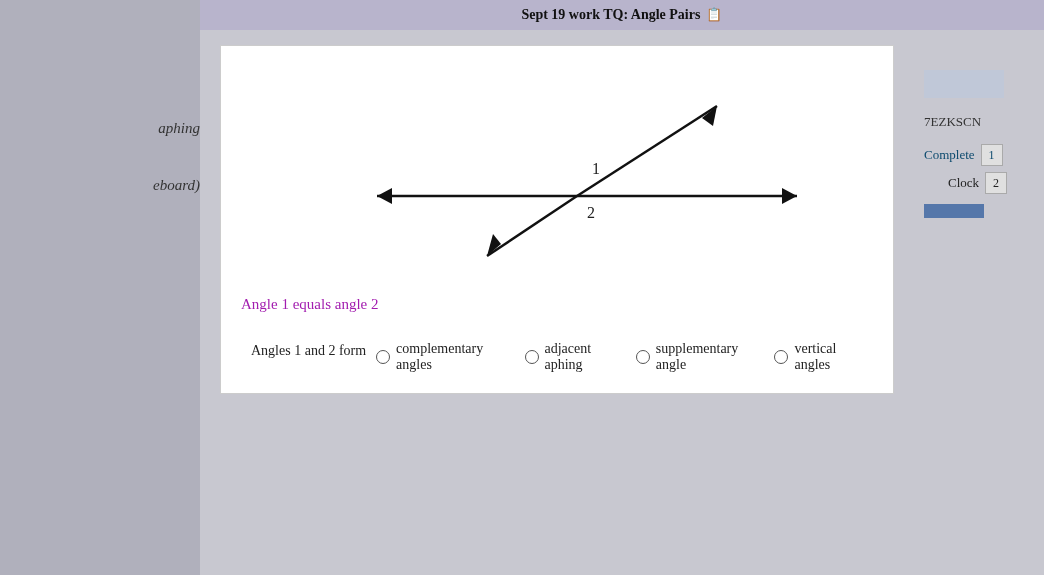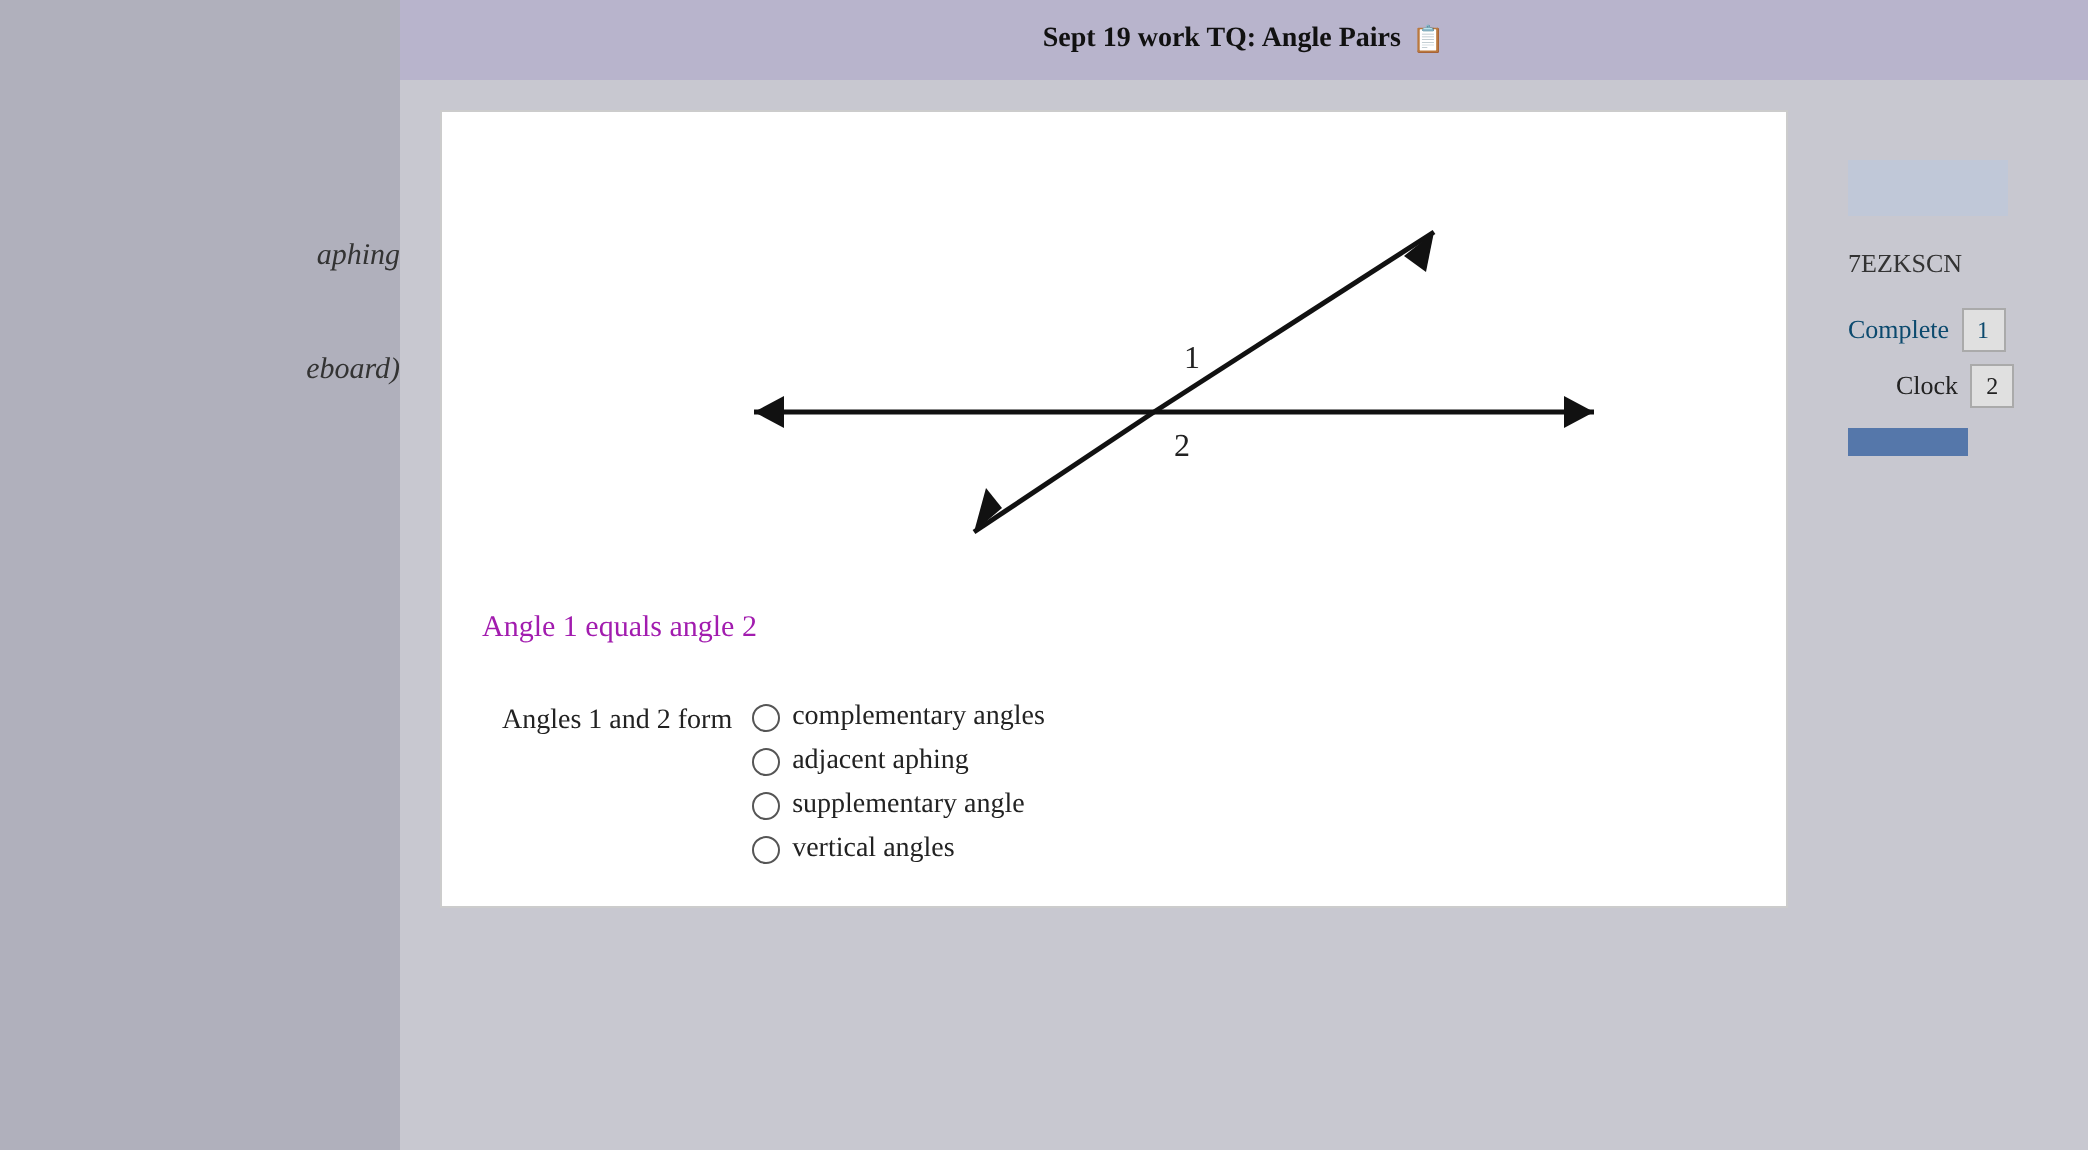--- a/index.html
+++ b/index.html
@@ -33,21 +33,21 @@
     
     .main {
       flex: 1;
       display: flex;
       flex-direction: column;
     }
 
     
     .header {
       background: #b8b4cc;
-      height: 40px;
+      height: 30px;
       display: flex;
       align-items: center;
       justify-content: center;
       font-size: 14px;
       font-weight: bold;
       color: #111;
       flex-shrink: 0;
     }
     .header-icon {
       margin-left: 6px;
@@ -100,21 +100,21 @@
 
     .angles-label {
       font-size: 14px;
       color: #222;
       padding-top: 2px;
       white-space: nowrap;
     }
 
     .radio-options {
       display: flex;
-      flex-direction: column;
+      flex-direction: row;
       gap: 6px;
     }
 
     .radio-option {
       display: flex;
       align-items: center;
       gap: 6px;
       font-size: 14px;
       color: #222;
       cursor: pointer;

